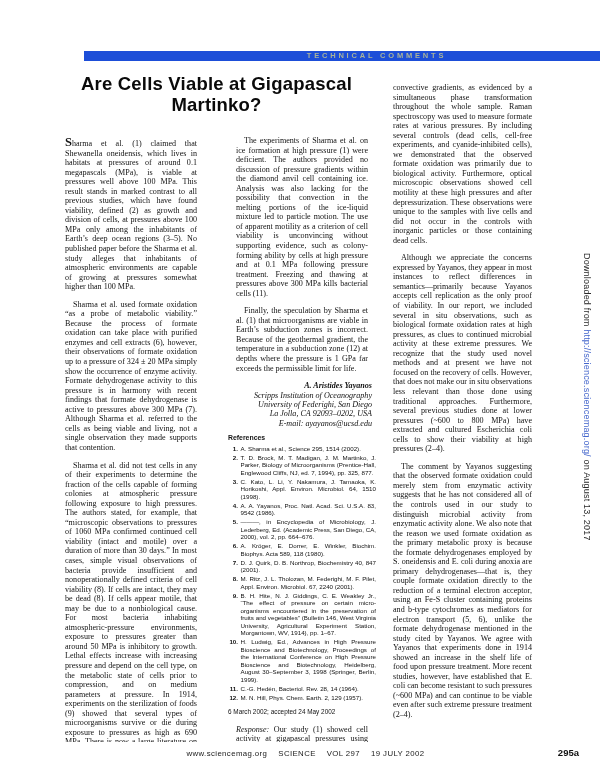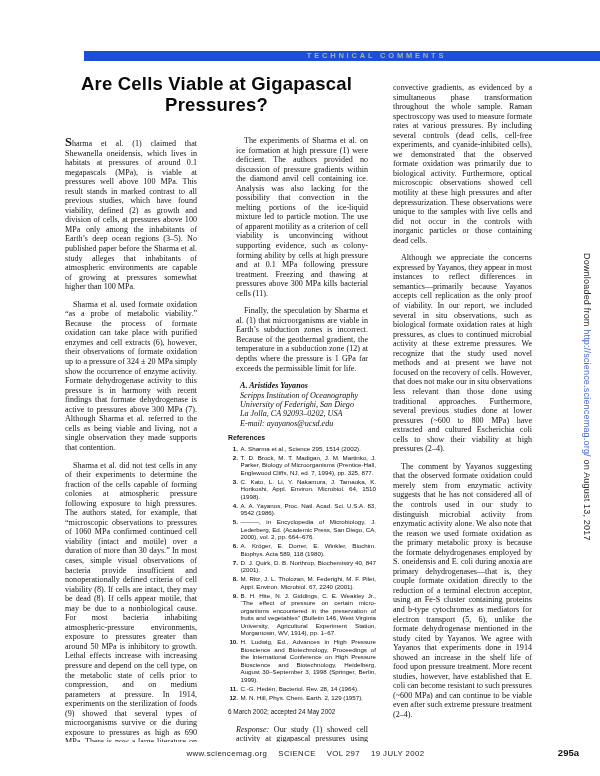--- a/index.html
+++ b/index.html
@@ -33,21 +33,21 @@
   }
   .col3 {
     box-sizing:border-box; width:155px; margin-left:9px; padding-top:14px;
     height:681px; overflow:hidden;
     text-align:justify; font-size:8.1px; line-height:9.55px;
   }
   p { margin:8px; }
   p.ind { text-indent:8px; }
   .dropcap { font-size:12.5px; font-weight:bold; line-height:1; }
   
-  .sig { font-style:italic; margin:4px 12px 5px; line-height:9.4px; }
+  .sig { text-align:right; font-style:italic; margin:4px 4px 5px; line-height:9.4px; }
   .sig-name { font-weight:bold; }
   
   .refs-head {
     font-family:"Liberation Sans", sans-serif; font-weight:bold;
     font-size:6.9px; margin:3px 0 2px; text-align:left;
   }
   .ref {
     display:flex; font-family:"Liberation Sans", sans-serif;
     font-size:6.2px; line-height:7.5px; margin-bottom:1.5px; text-align:justify;
   }
@@ -86,21 +86,21 @@
 
   <div class="band">
     <span class="band-label">TECHNICAL COMMENTS</span>
   </div>
 
   <div class="content">
 
     <div class="left-group">
       <div class="title-block">
         <div class="title-line">Are Cells Viable at Gigapascal</div>
-        <div class="title-line">Pressures?</div>
+        <div class="title-line">Martinko?</div>
       </div>
 
       <div class="cols">
 
         <div class="col">
           <p><span class="dropcap">S</span><span>harma et al. (1) claimed that Shewanella oneidensis, which lives in habitats at pressures of around 0.1 megapascals (MPa), is viable at pressures well above 100 MPa. This result stands in marked contrast to all previous studies, which have found viability, defined (2) as growth and division of cells, at pressures above 100 MPa only among the inhabitants of Earth’s deep ocean regions (3–5). No published paper before the Sharma et al. study alleges that inhabitants of atmospheric environments are capable of growing at pressures somewhat higher than 100 MPa.</span></p>
           <p class="ind">Sharma et al. used formate oxidation “as a probe of metabolic viability.” Because the process of formate oxidation can take place with purified enzymes and cell extracts (6), however, their observations of formate oxidation up to a pressure of 324 ± 20 MPa simply show the occurrence of enzyme activity. Formate dehydrogenase activity to this pressure is in harmony with recent findings that formate dehydrogenase is active to pressures above 300 MPa (7). Although Sharma et al. referred to the cells as being viable and living, not a single observation they made supports that contention.</p>
           <p class="ind">Sharma et al. did not test cells in any of their experiments to determine the fraction of the cells capable of forming colonies at atmospheric pressure following exposure to high pressures. The authors stated, for example, that “microscopic observations to pressures of 1060 MPa confirmed continued cell viability (intact and motile) over a duration of more than 30 days.” In most cases, simple visual observations of bacteria provide insufficient and nonoperationally defined criteria of cell viability (8). If cells are intact, they may be dead (8). If cells appear motile, that may be due to a nonbiological cause. For most bacteria inhabiting atmospheric-pressure environments, exposure to pressures greater than around 50 MPa is inhibitory to growth. Lethal effects increase with increasing pressure and depend on the cell type, on the metabolic state of cells prior to compression, and on medium parameters at pressure. In 1914, experiments on the sterilization of foods (9) showed that several types of microorganisms survive or die during exposure to pressures as high as 690 MPa. There is now a large literature on prolonging shelf life by exposing foods to high pressure to attenuate the level of contaminant microorganisms (8, 10). In none of those reports is there evidence showing the growth of atmospheric-pressure inhabitants at pressures even approaching 100 MPa, let alone 1 gigapascal (GPa).</p>
         </div>
 

